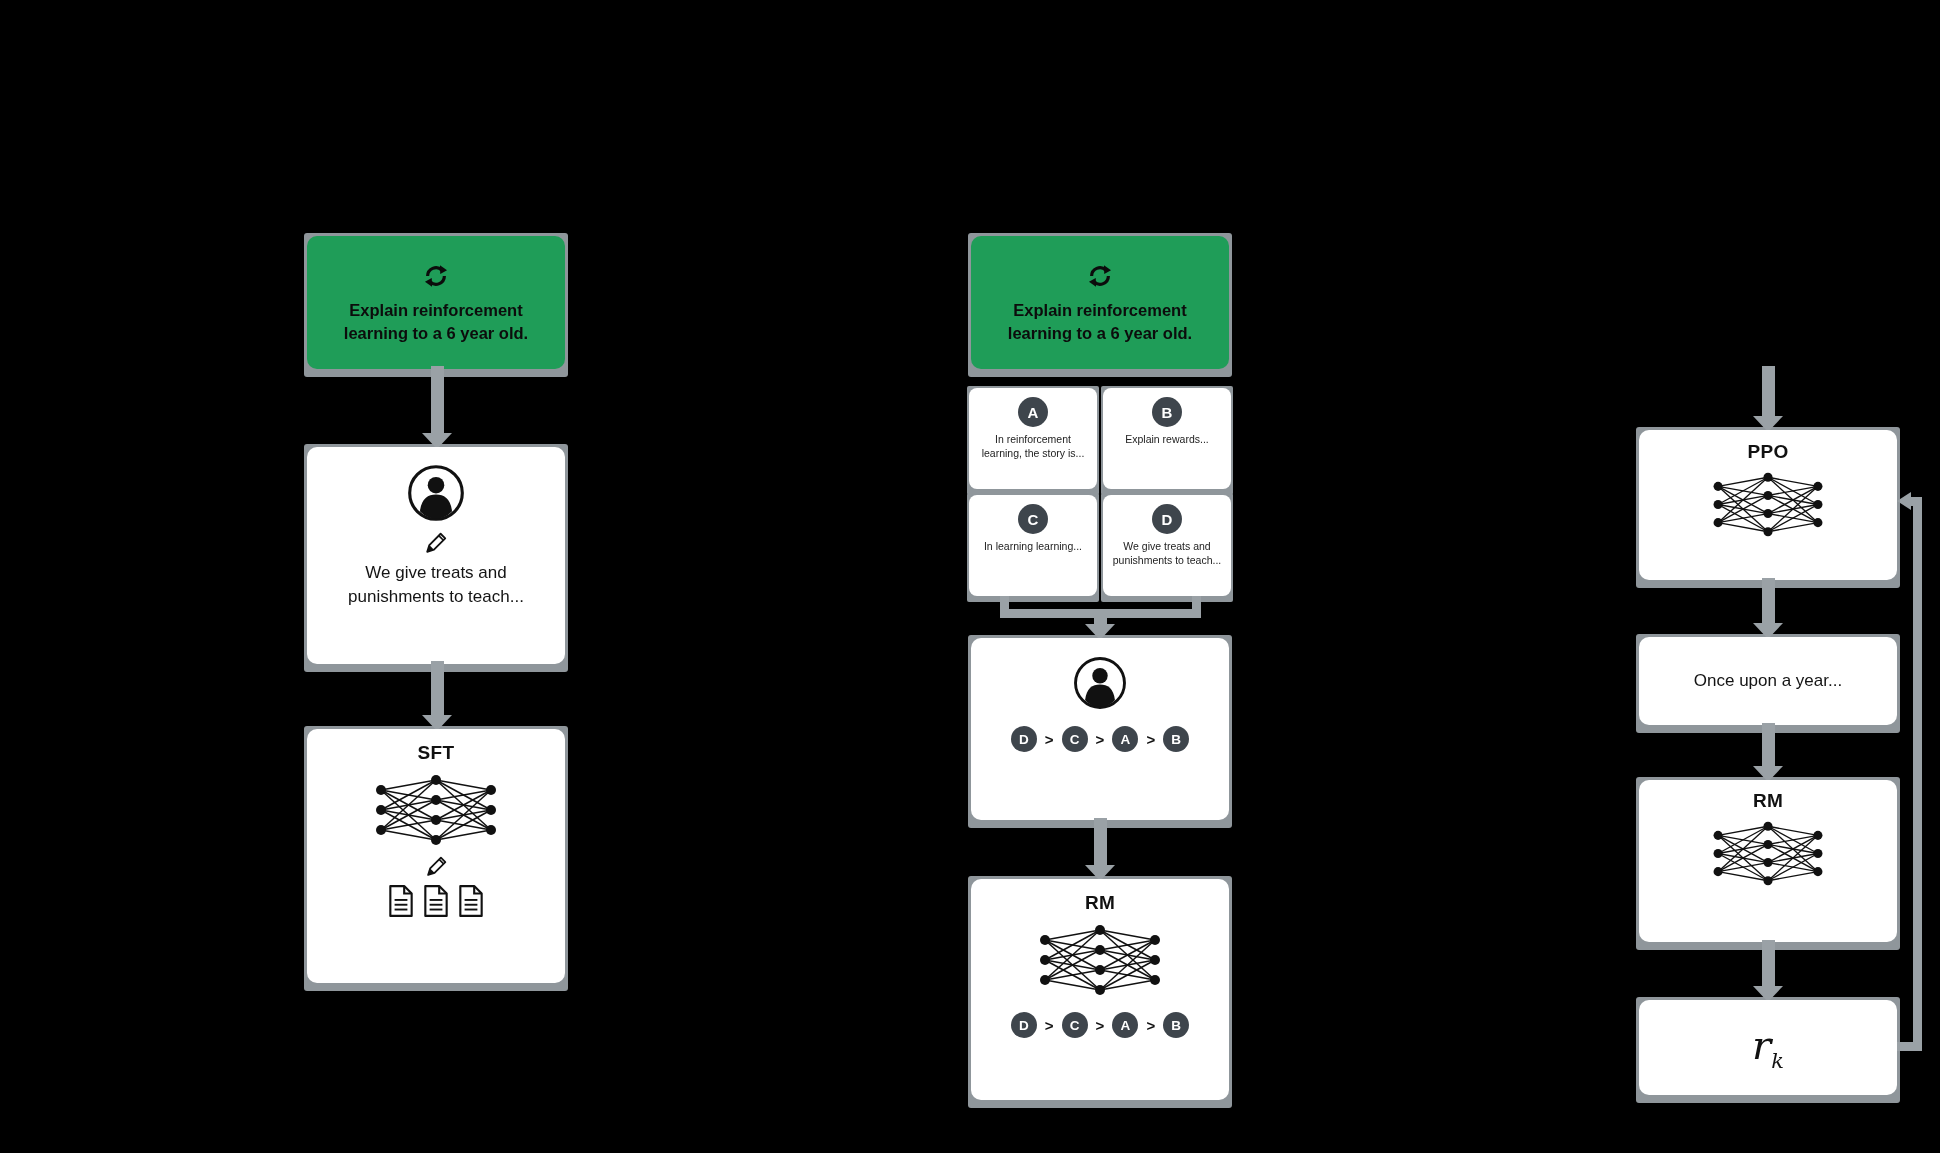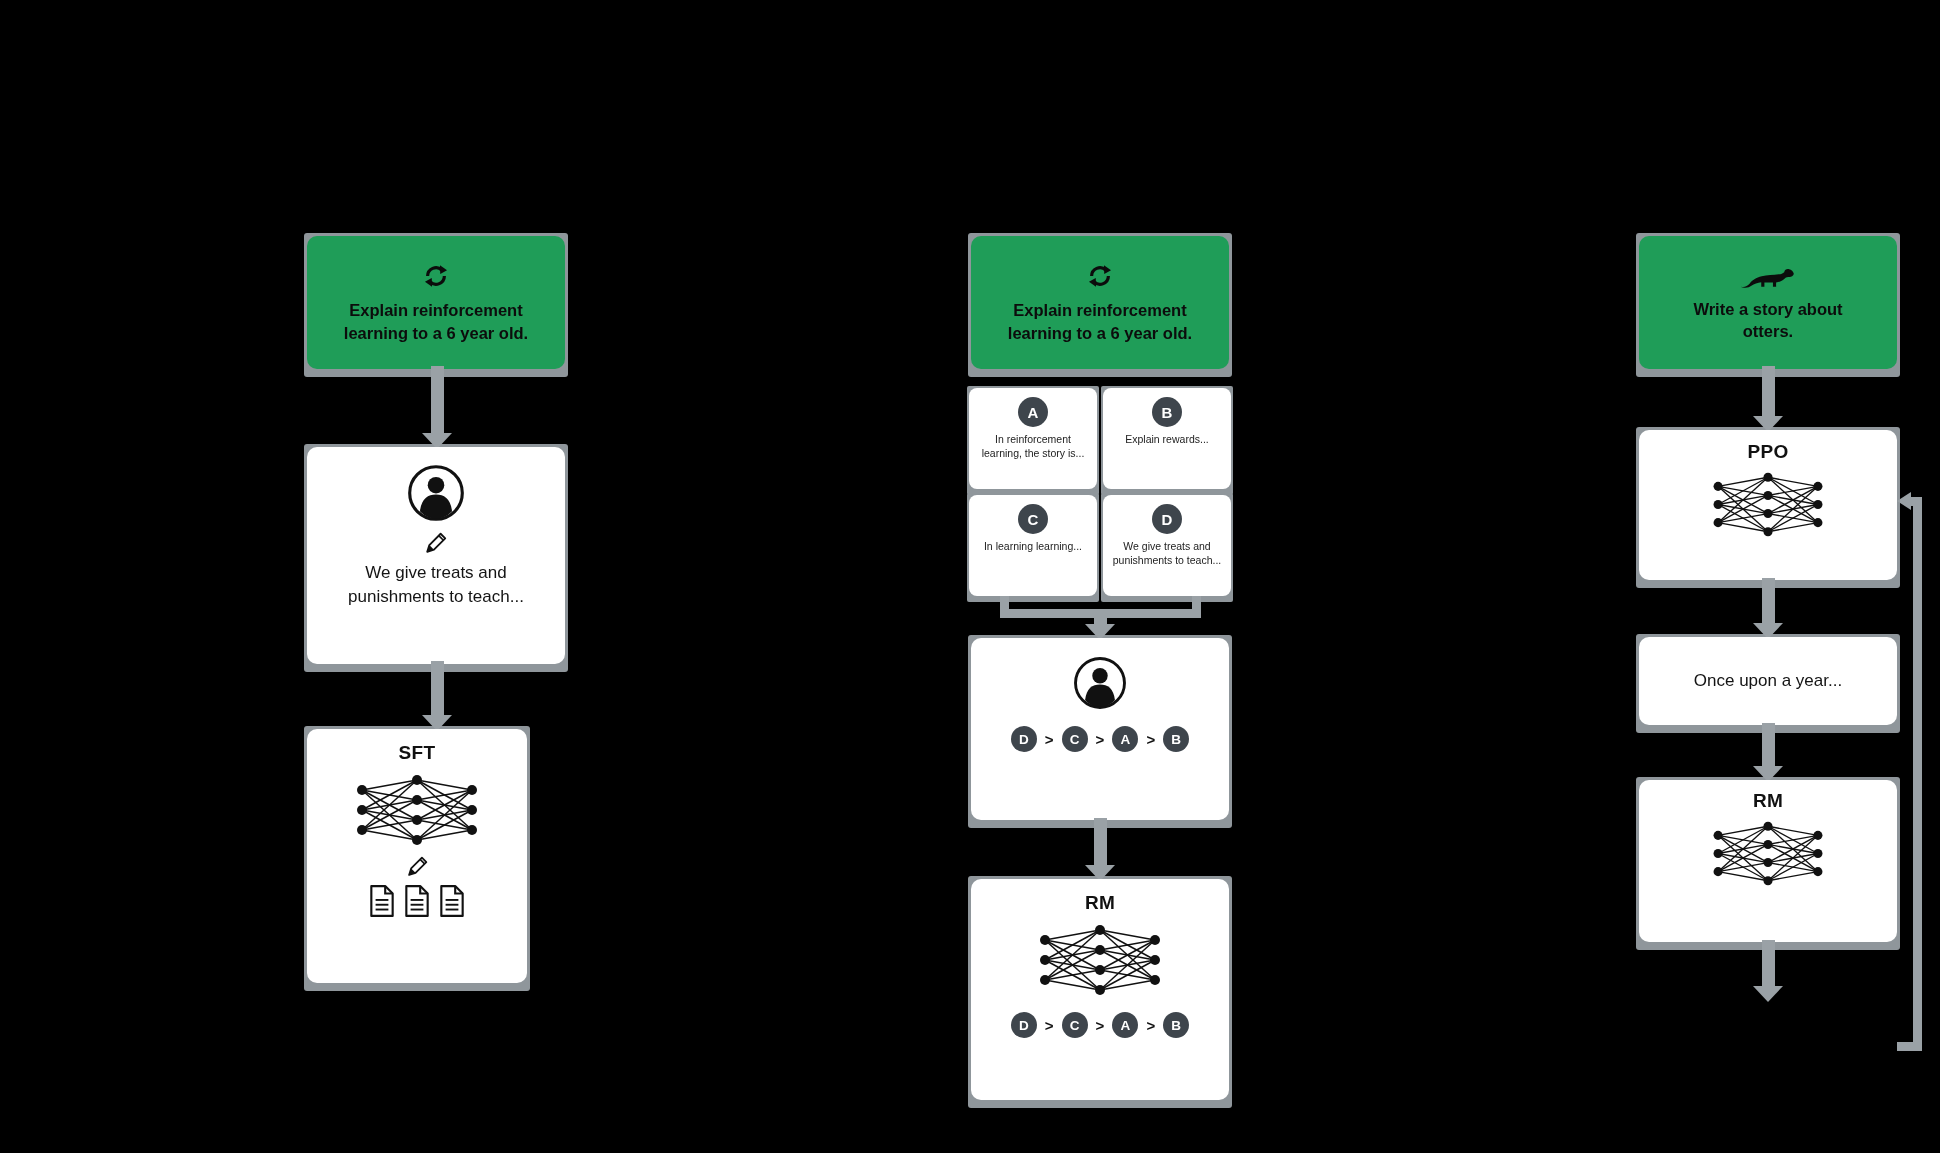--- a/index.html
+++ b/index.html
@@ -178,21 +178,21 @@
         <use href="#icon-pencil"></use>
       </svg>
     <div class="body-text mt" style="--mt:6px">We give treats and punishments to teach...</div>
   </section>
 
   <div class="varrow" style="left:422px;top:661px;height:70px">
       <div class="shaft"></div>
       <div class="head"></div>
     </div>
 
-  <section class="panel" style="left:307px;top:729px;width:220px;height:254px">
+  <section class="panel" style="left:307px;top:729px;width:258px;height:254px">
     <div class="model-label mt" style="--mt:13px">SFT</div>
     <svg class="mt" style="--mt:6px" width="130" height="80">
         <use href="#icon-net"></use>
       </svg>
     <svg class="mt" style="--mt:5px" width="23" height="23">
         <use href="#icon-pencil"></use>
       </svg>
     <div class="docs-row mt" style="--mt:7px">
       <svg width="26" height="32">
           <use href="#icon-doc"></use>
@@ -269,26 +269,20 @@
       <span class="badge small">D</span>
       <span class="gt">&gt;</span>
       <span class="badge small">C</span>
       <span class="gt">&gt;</span>
       <span class="badge small">A</span>
       <span class="gt">&gt;</span>
       <span class="badge small">B</span>
     </div>
   </section>
 
-  <section class="panel green" style="left:1639px;top:236px;width:258px;height:133px">
-    <svg width="58" height="27">
-        <use href="#icon-otter"></use>
-      </svg>
-    <div class="prompt-text narrow">Write a story about otters.</div>
-  </section>
 
   <div class="varrow" style="left:1753px;top:366px;height:66px">
       <div class="shaft"></div>
       <div class="head"></div>
     </div>
 
   <section class="panel" style="left:1639px;top:430px;width:258px;height:150px">
     <div class="model-label mt" style="--mt:11px">PPO</div>
     <svg class="mt" style="--mt:5px" width="118" height="73">
         <use href="#icon-net"></use>
@@ -314,19 +308,22 @@
     <svg class="mt" style="--mt:5px" width="118" height="73">
         <use href="#icon-net"></use>
       </svg>
   </section>
 
   <div class="varrow" style="left:1753px;top:940px;height:62px">
       <div class="shaft"></div>
       <div class="head"></div>
     </div>
 
+  <section class="panel" style="left:1639px;top:1000px;width:258px;height:95px;justify-content:center">
+    <span class="reward"><span>r</span><sub>k</sub></span>
+  </section>
 
   <div class="conn" style="left:1897px;top:1042px;width:25px;height:9px"></div>
   <div class="conn" style="left:1913px;top:497px;width:9px;height:554px"></div>
   <div class="conn" style="left:1909px;top:497px;width:13px;height:9px"></div>
   <div class="head-left" style="left:1897px;top:492px"></div>
 
 </div>
 
 </body></html>

